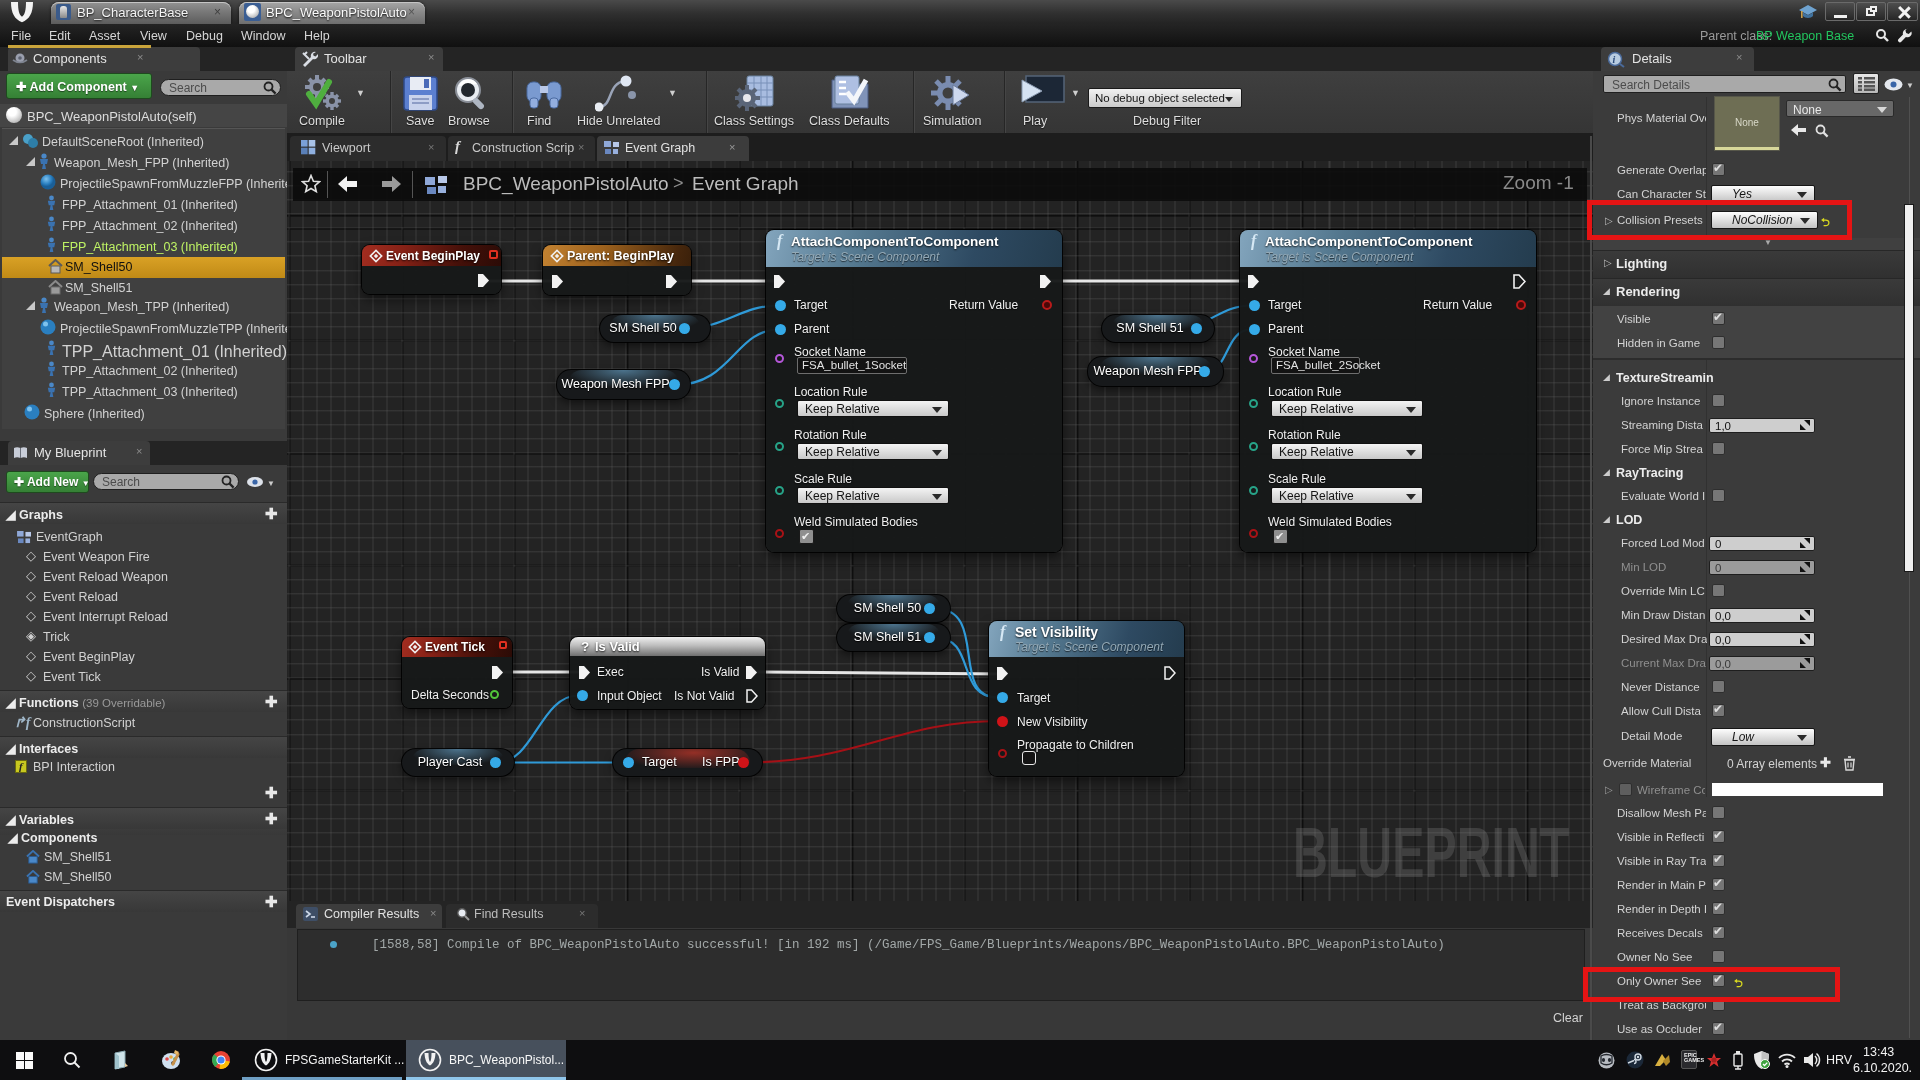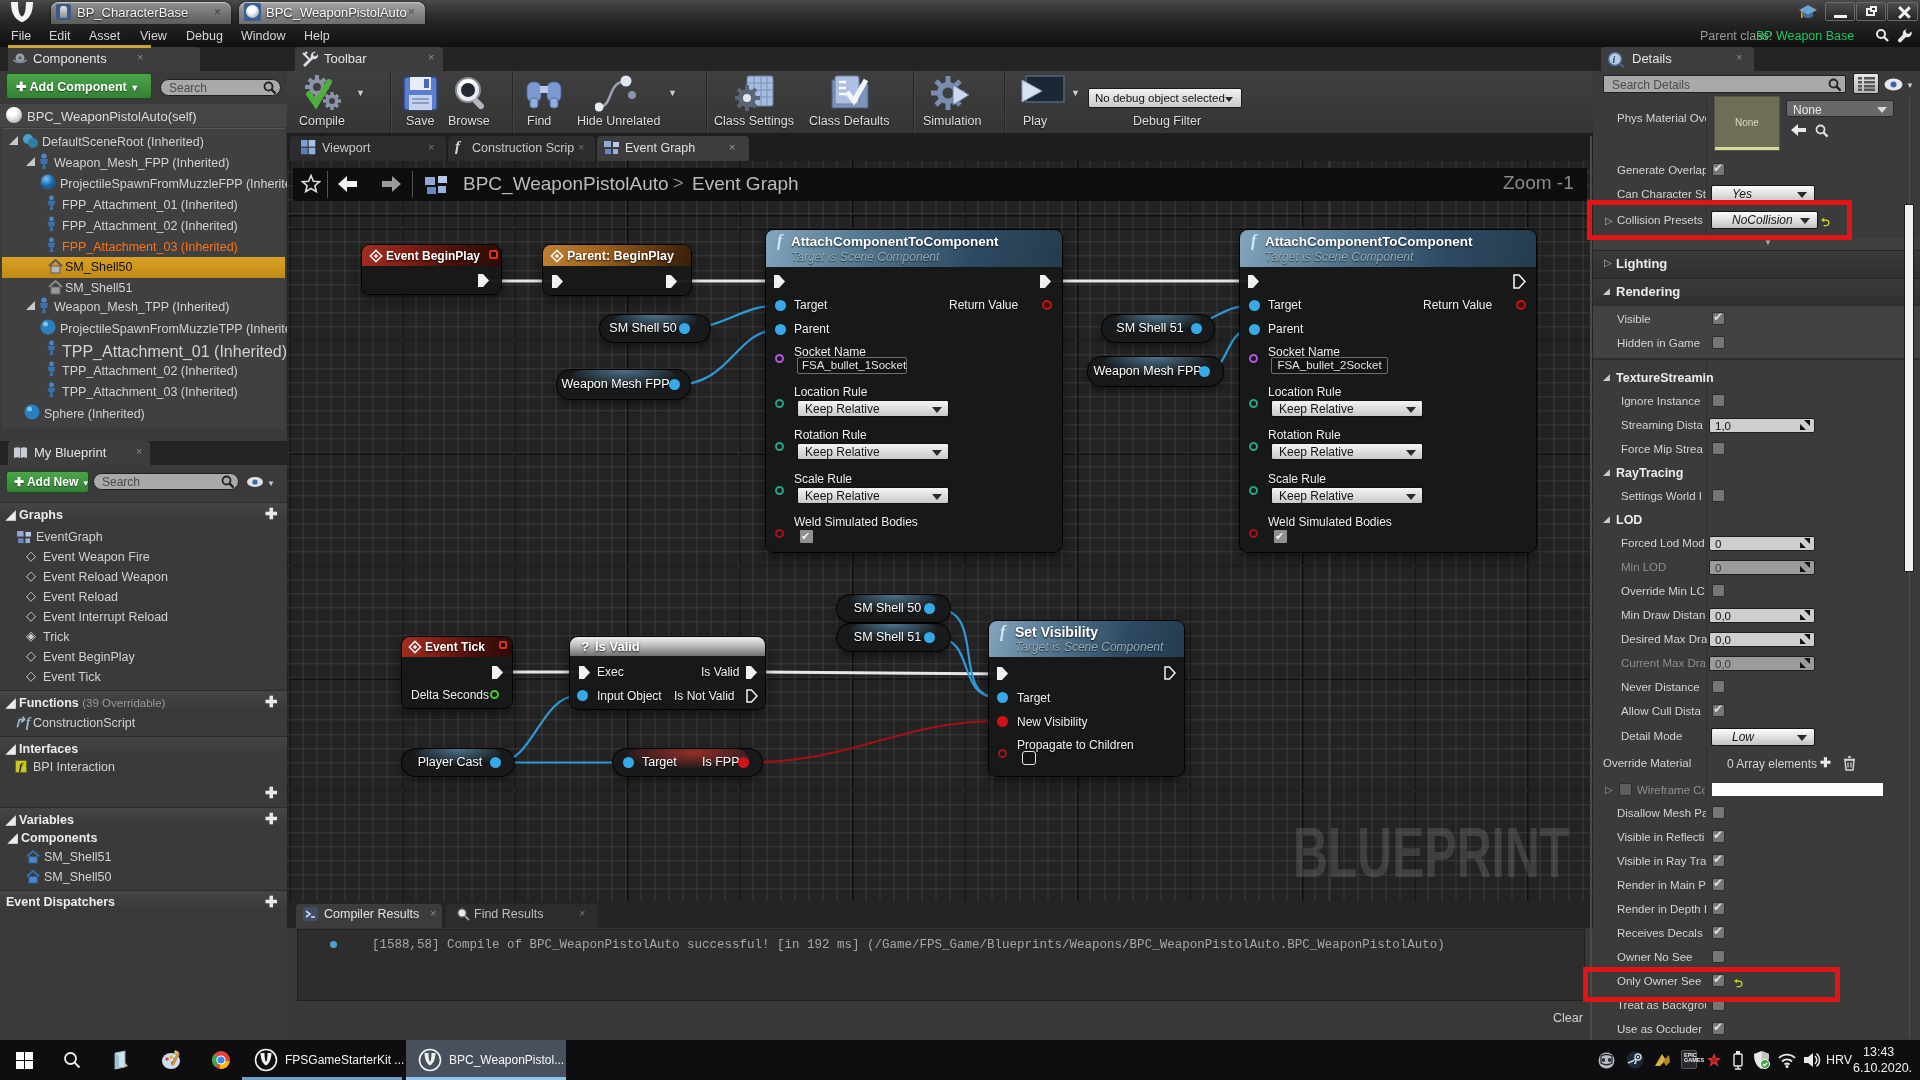--- a/index.html
+++ b/index.html
@@ -187,21 +187,21 @@
 <div class="txt" style="left:62px;top:198px;font-size:12.5px;color:#d2d2d2;">FPP_Attachment_01 (Inherited)</div>
 <svg class="abs" style="left:46px;top:216px" width="11" height="16" viewBox="0 0 12 17">
       <circle cx="6" cy="3" r="2.6" fill="#4a88c8"></circle>
       <path d="M2 6 L10 6 L9 11 L7 11 L8 16 L4 16 L5 11 L3 11 Z" fill="#3a72b0"></path>
     </svg>
 <div class="txt" style="left:62px;top:219px;font-size:12.5px;color:#d2d2d2;">FPP_Attachment_02 (Inherited)</div>
 <svg class="abs" style="left:46px;top:237px" width="11" height="16" viewBox="0 0 12 17">
       <circle cx="6" cy="3" r="2.6" fill="#4a88c8"></circle>
       <path d="M2 6 L10 6 L9 11 L7 11 L8 16 L4 16 L5 11 L3 11 Z" fill="#3a72b0"></path>
     </svg>
-<div class="txt" style="left:62px;top:240px;font-size:12.5px;color:#f97316;">FPP_Attachment_03 (Inherited)</div>
+<div class="txt" style="left:62px;top:240px;font-size:12.5px;color:#bef264;">FPP_Attachment_03 (Inherited)</div>
 <div class="abs" style="left:2px;top:257px;width:283px;height:21px;background:linear-gradient(180deg,#d9a125,#c08a16);"></div>
 <svg class="abs" style="left:48px;top:259px" width="15" height="15" viewBox="0 0 15 15">
       <path d="M1 7 L7.5 1 L14 7" fill="none" stroke="#5a5a5a" stroke-width="2"></path>
       <rect x="3" y="7" width="9" height="7" fill="#b8b8b8" stroke="#5a5a5a" stroke-width="1"></rect>
     </svg>
 <div class="txt" style="left:65px;top:260px;font-size:12.5px;color:#101010;">SM_Shell50</div>
 <svg class="abs" style="left:48px;top:280px" width="15" height="15" viewBox="0 0 15 15">
       <path d="M1 7 L7.5 1 L14 7" fill="none" stroke="#8a8a8a" stroke-width="2"></path>
       <rect x="3" y="7" width="9" height="7" fill="#9a9a9a" stroke="#6a6a6a" stroke-width="1"></rect>
     </svg>
@@ -563,21 +563,21 @@
           <path d="M1 1 L6 1 L12 7.5 L6 14 L1 14 Z" fill="none" stroke="#f2f2f2" stroke-width="1.6"></path>
         </svg>
   <div class="dot" style="left:9px;top:70px;background:#35aae8;"></div>
         <div class="pinlbl" style="left:28px;top:68px;">Target</div>
   <div class="pinlbl" style="left:183px;top:68px;">Return Value</div>
         <div class="dot" style="left:276px;top:70px;width:10px;height:10px;background:#4a0808;border:2.5px solid #b81a1a;"></div>
   <div class="dot" style="left:9px;top:94px;background:#35aae8;"></div>
         <div class="pinlbl" style="left:28px;top:92px;">Parent</div>
   <div class="pinlbl" style="left:28px;top:115px;">Socket Name</div>
   <div class="ring" style="left:9px;top:124px;border:2.5px solid #b557d8;"></div>
-  <div class="field" style="left:31px;top:127px;width:117px;text-align:center;">FSA_bullet_2Socket</div>
+  <div class="field" style="left:31px;top:127px;width:89px;text-align:center;">FSA_bullet_2Socket</div>
   <div class="pinlbl" style="left:28px;top:155px;">Location Rule</div>
   <div class="ring" style="left:9px;top:169px;border:2.5px solid #27a388;"></div>
   <div class="gsel" style="left:31px;top:170px;width:152px;">Keep Relative<div class="darr" style="right:6px;top:6px;"></div></div>
   <div class="pinlbl" style="left:28px;top:198px;">Rotation Rule</div>
   <div class="ring" style="left:9px;top:212px;border:2.5px solid #27a388;"></div>
   <div class="gsel" style="left:31px;top:213px;width:152px;">Keep Relative<div class="darr" style="right:6px;top:6px;"></div></div>
   <div class="pinlbl" style="left:28px;top:242px;">Scale Rule</div>
   <div class="ring" style="left:9px;top:256px;border:2.5px solid #27a388;"></div>
   <div class="gsel" style="left:31px;top:257px;width:152px;">Keep Relative<div class="darr" style="right:6px;top:6px;"></div></div>
   <div class="pinlbl" style="left:28px;top:285px;">Weld Simulated Bodies</div>
@@ -815,21 +815,21 @@
 <div class="dhead" style="left:1616px;top:371px;">TextureStreamin</div>
 <div class="dlbl" style="left:1621px;top:395px;">Ignore Instance</div>
     <div class="cb" style="left:1712px;top:394px;"></div>
 <div class="dlbl" style="left:1621px;top:419px;">Streaming Dista</div>
 <div class="inbox" style="left:1709px;top:418px;width:106px;">1,0</div>
     <div class="corner" style="left:1800px;top:420px;"></div>
 <div class="dlbl" style="left:1621px;top:443px;">Force Mip Strea</div>
     <div class="cb" style="left:1712px;top:442px;"></div>
 <div class="txt" style="left:1603px;top:467px;font-size:9px;color:#ccc;">◢</div>
 <div class="dhead" style="left:1616px;top:466px;">RayTracing</div>
-<div class="dlbl" style="left:1621px;top:490px;">Settings World I</div>
+<div class="dlbl" style="left:1621px;top:490px;">Evaluate World I</div>
     <div class="cb" style="left:1712px;top:489px;"></div>
 <div class="txt" style="left:1603px;top:514px;font-size:9px;color:#ccc;">◢</div>
 <div class="dhead" style="left:1616px;top:513px;">LOD</div>
 <div class="dlbl" style="left:1621px;top:537px;">Forced Lod Mod</div>
 <div class="inbox" style="left:1709px;top:536px;width:106px;">0</div>
     <div class="corner" style="left:1800px;top:538px;"></div>
 <div class="dlbl" style="left:1621px;top:561px;color:#8f8f8f;">Min LOD</div>
 <div class="inbox dim" style="left:1709px;top:560px;width:106px;">0</div>
     <div class="corner" style="left:1800px;top:562px;"></div>
 <div class="dlbl" style="left:1621px;top:585px;">Override Min LC</div>

